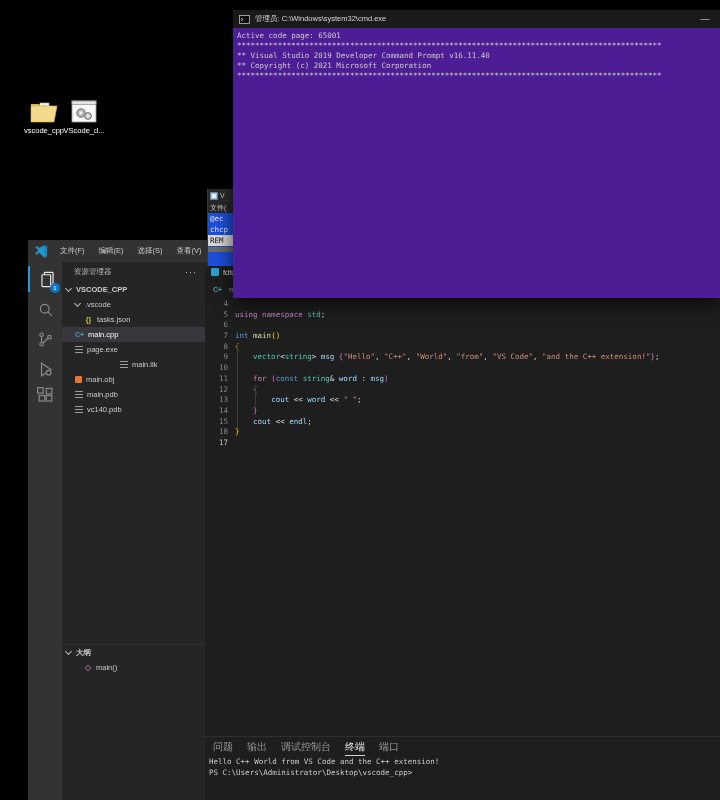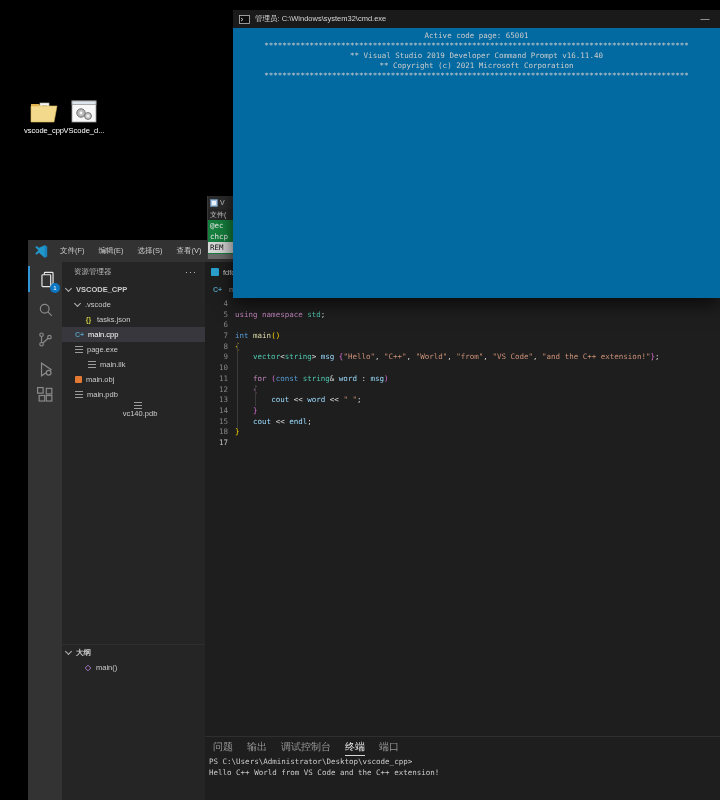--- a/index.html
+++ b/index.html
@@ -7,37 +7,37 @@
        font-family:"Liberation Sans",sans-serif;-webkit-font-smoothing:antialiased;}
   .mono{font-family:"DejaVu Sans Mono",monospace;}
 
   
   .desk-icon{position:absolute;width:44px;text-align:center;z-index:0;}
   .desk-icon .glyph{height:27px;display:flex;align-items:flex-end;justify-content:center;}
   .desk-icon .lbl{font-size:7.5px;color:#fff;text-shadow:1px 1px 1px #000;margin-top:2px;
                   white-space:nowrap;overflow:hidden;}
 
   
-  #notepad{position:absolute;left:207px;top:196px;width:26px;height:63px;z-index:2;
-           background:#15803d;overflow:hidden;border-left:1px solid #3a3a3a;}
+  #notepad{position:absolute;left:207px;top:189px;width:26px;height:77px;z-index:2;
+           background:#1d4ed8;overflow:hidden;border-left:1px solid #3a3a3a;}
   #notepad .np-title{height:13px;background:#2b2b2b;display:flex;align-items:center;padding-left:2px;
            color:#ccc;font-size:7px;gap:2px;}
   #notepad .np-menu{height:11px;background:#262626;color:#c8c8c8;font-size:7px;line-height:11px;padding-left:2px;}
   #notepad .np-line{font-size:7.5px;line-height:11px;color:#e8e8e8;padding-left:2px;white-space:nowrap;}
   #notepad .np-line.sel{background:#d8d8d8;color:#111;}
   #notepad .np-status{height:5px;background:#6b6b6b;margin-top:1px;}
 
   
   #cmd{position:absolute;left:233px;top:10px;width:487px;height:288px;z-index:3;
-       background:#0369a1;box-shadow:0 6px 18px rgba(0,0,0,.7);}
+       background:#4c1d95;box-shadow:0 6px 18px rgba(0,0,0,.7);}
   #cmd .titlebar{height:18px;background:#1a1a1a;display:flex;align-items:center;padding:0 6px;gap:5px;}
   #cmd .title{color:#d6d6d6;font-size:7.5px;flex:1;white-space:nowrap;overflow:hidden;}
   #cmd .min{color:#cccccc;font-size:9px;width:18px;text-align:center;}
   #cmd .body{padding:3px 4px;}
-  #cmd .cmd-line{font-size:7.5px;line-height:10px;color:#cccccc;white-space:pre;overflow:hidden;text-align:center;}
+  #cmd .cmd-line{font-size:7.5px;line-height:10px;color:#cccccc;white-space:pre;overflow:hidden;}
 
   
   #vscode{position:absolute;left:28px;top:240px;width:692px;height:560px;z-index:1;background:#1e1e1e;}
   #vsc-title{position:absolute;left:0;top:0;width:100%;height:22px;background:#323233;
              display:flex;align-items:center;}
   #vsc-title .logo{width:15px;height:15px;margin:0 4px 0 6px;}
   .menu-item{color:#cccccc;font-size:7.5px;padding:0 7px;line-height:22px;white-space:nowrap;}
 
   #activitybar{position:absolute;left:0;top:22px;width:34px;height:538px;background:#333333;}
   .act-item{position:absolute;left:0;width:34px;height:26px;display:flex;align-items:center;justify-content:center;}
@@ -191,33 +191,33 @@
           <span>tasks.json</span>
         </div>
         <div class="tree-row selected" style="padding-left: 13px;">
           <span class="ficon cpp">C+</span>
           <span>main.cpp</span>
         </div>
         <div class="tree-row" style="padding-left: 13px;">
           <span class="ficon bin"></span>
           <span>page.exe</span>
         </div>
-        <div class="tree-row" style="padding-left: 26px;">
+        <div class="tree-row" style="padding-left: 26px; margin-left: 32px;">
           <span class="ficon bin"></span>
           <span>main.ilk</span>
         </div>
         <div class="tree-row" style="padding-left: 13px;">
           <span class="ficon obj"></span>
           <span>main.obj</span>
         </div>
         <div class="tree-row" style="padding-left: 13px;">
           <span class="ficon bin"></span>
           <span>main.pdb</span>
         </div>
-        <div class="tree-row" style="padding-left: 13px; flex-direction: column;">
+        <div class="tree-row" style="padding-left: 13px;">
           <span class="ficon bin"></span>
           <span>vc140.pdb</span>
         </div>
       </div>
 
     <div id="outline-sec">
       <div class="sec-head">
         <span class="chev"></span>
         <span>大纲</span>
       </div>
@@ -261,22 +261,22 @@
       </div>
     <div id="panel">
       <div id="panel-tabs">
           <span class="ptab">问题</span>
           <span class="ptab">输出</span>
           <span class="ptab">调试控制台</span>
           <span class="ptab active">终端</span>
           <span class="ptab">端口</span>
         </div>
       <div id="terminal">
+          <div class="term-line">Hello C++ World from VS Code and the C++ extension!</div>
           <div class="term-line">PS C:\Users\Administrator\Desktop\vscode_cpp&gt;</div>
-          <div class="term-line">Hello C++ World from VS Code and the C++ extension!</div>
         </div>
     </div>
   </div>
 </div>
 
 <div id="notepad">
   <div class="np-title">
     <svg width="8" height="8" viewBox="0 0 8 8">
       <rect x="0.5" y="0.5" width="7" height="7" fill="#9fc3e7" stroke="#6f93b7" stroke-width="0.5"></rect>
       <rect x="2" y="2" width="4" height="4" fill="#eef4fa"></rect>

